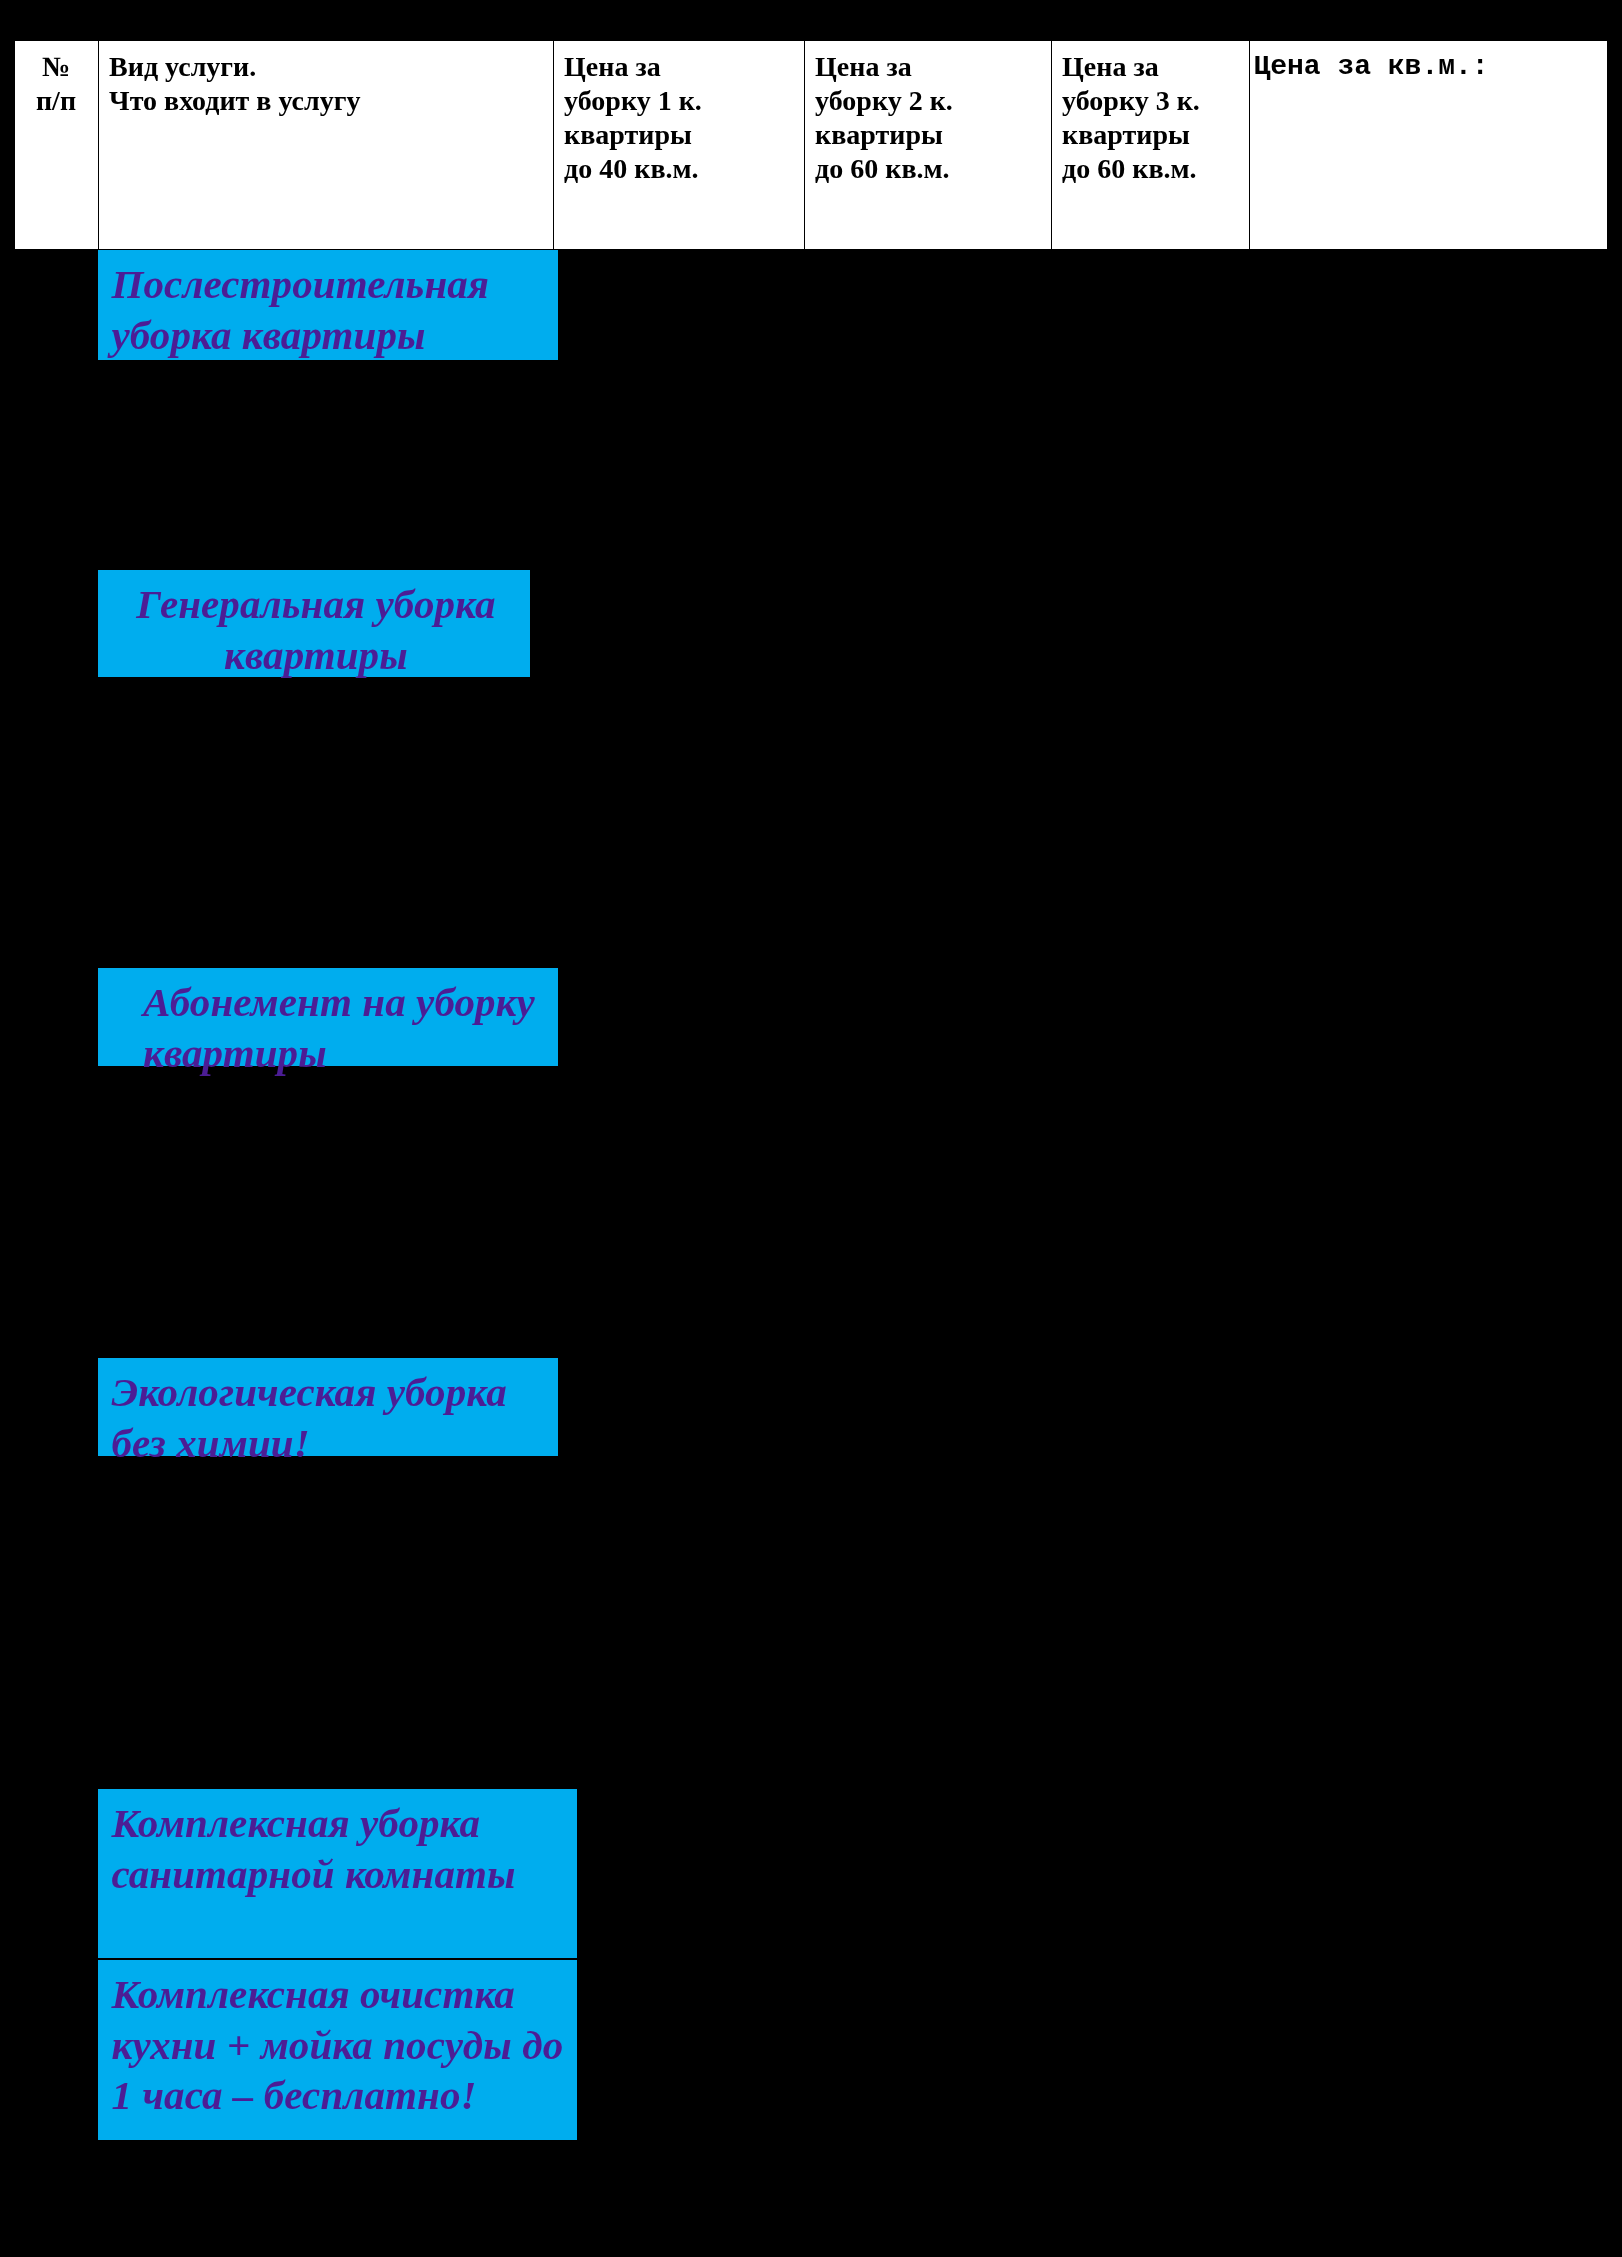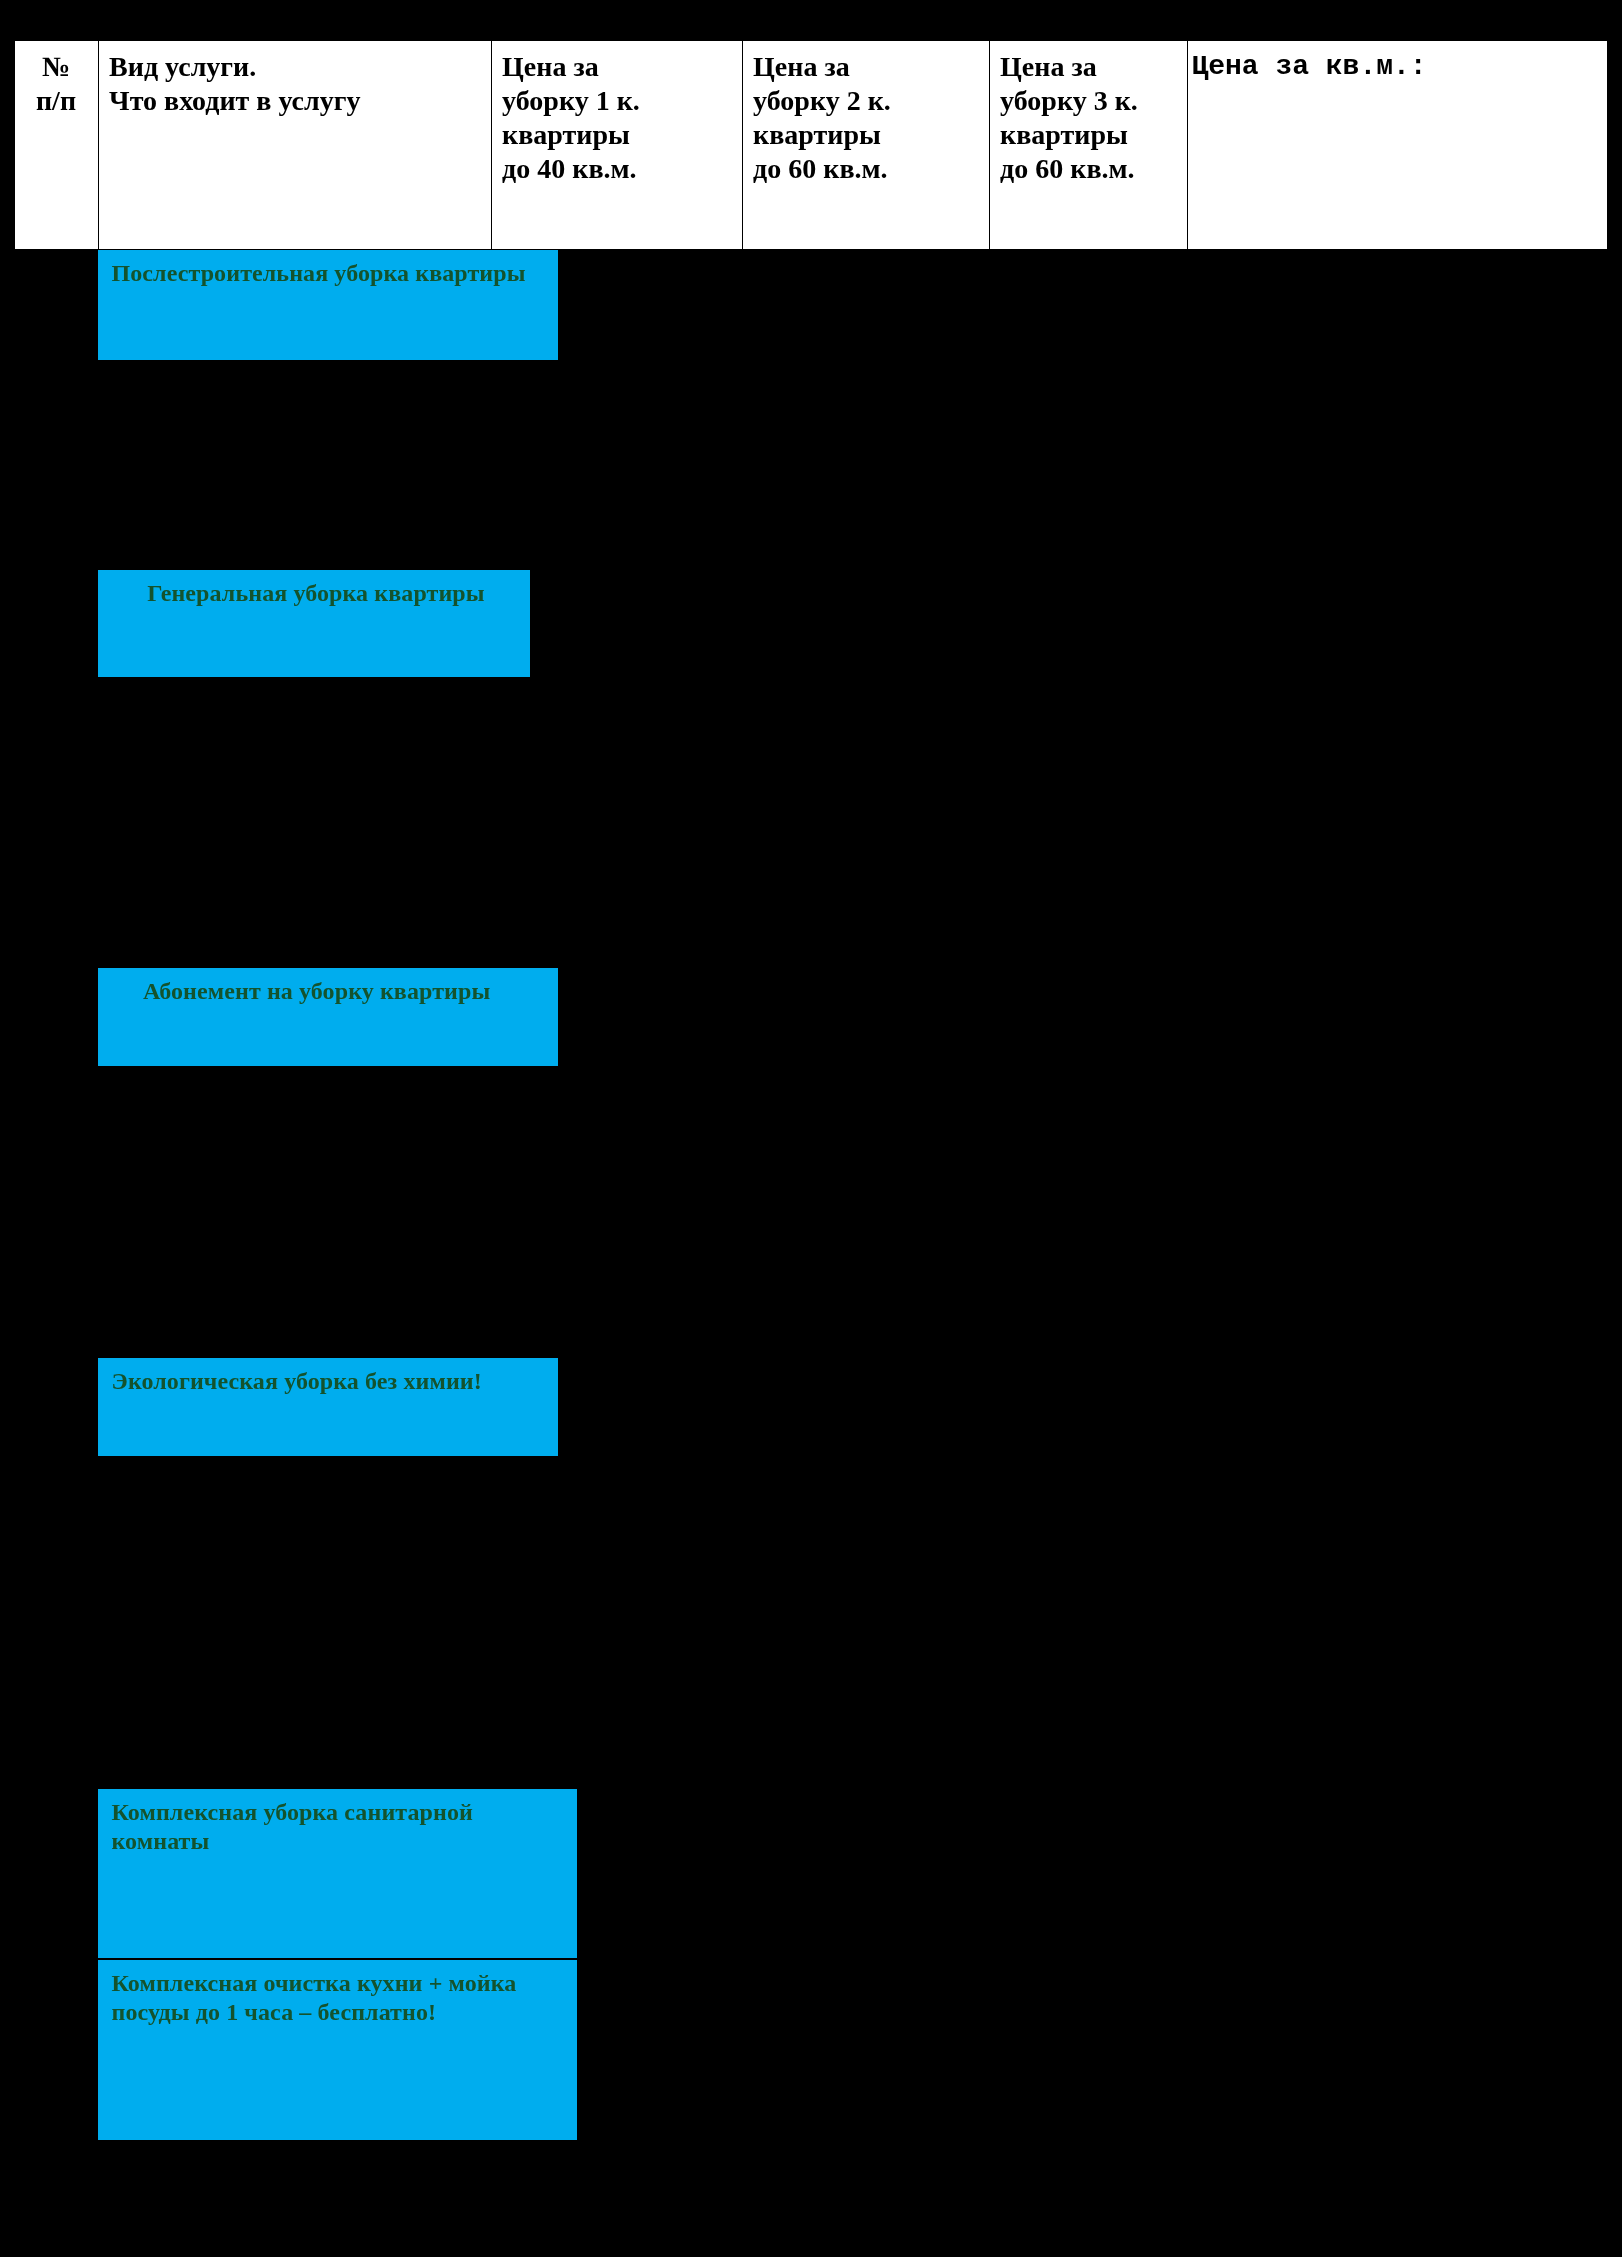--- a/index.html
+++ b/index.html
@@ -33,38 +33,39 @@
     border-right: 1.9px solid #000000;
     padding: 8.7px 8.7px 0 10.6px;
     color: #000000;
     font-weight: bold;
     font-size: 28px;
     line-height: 1.22;
     overflow: hidden;
   }
   .hcell:last-child { border-right: none; }
   .c-num   { width: 84px;  text-align: center; padding-left: 3.9px; padding-right: 3.9px;}
-  .c-serv  { width: 393px; }
+  .c-serv  { width: 455px; }
   .c-p1    { width: 251px; }
   .c-p2    { width: 247px; }
   .c-p3    { width: 198px; }
   .c-sq    { width: 355px; text-align: left; padding-left: 3.9px; font-family: Liberation Mono, monospace;}
   .hline { display: block; white-space: pre-wrap; }
 
   
   .svc-box {
     position: absolute;
     background: var(--blue, #00ADEE);
-    color: #14532d;
+    color: #4c1d95;
     font-weight: bold;
-    font-size: 24px;
+    font-size: 41px;
     line-height: 1.24;
     padding: 8.7px 9.7px 5.8px 13.5px;
     box-sizing: border-box;
     letter-spacing: 0.1px;
+    font-style: italic;
   }
   #svc-1 { left: 98px; top: 250px;  width: 460px; height: 110px; }
   #svc-2 { left: 98px; top: 570px;  width: 432px; height: 107px; text-align: center; }
   #svc-3 { left: 98px; top: 968px; width: 460px; height: 98px; padding-left: 45px; }
   #svc-4 { left: 98px; top: 1358px; width: 460px; height: 98px; }
   #svc-5 { left: 98px; top: 1789px; width: 479px; height: 169px; }
   #svc-6 { left: 98px; top: 1960px; width: 479px; height: 180px; }
 </style>
 </head>
 <body>

